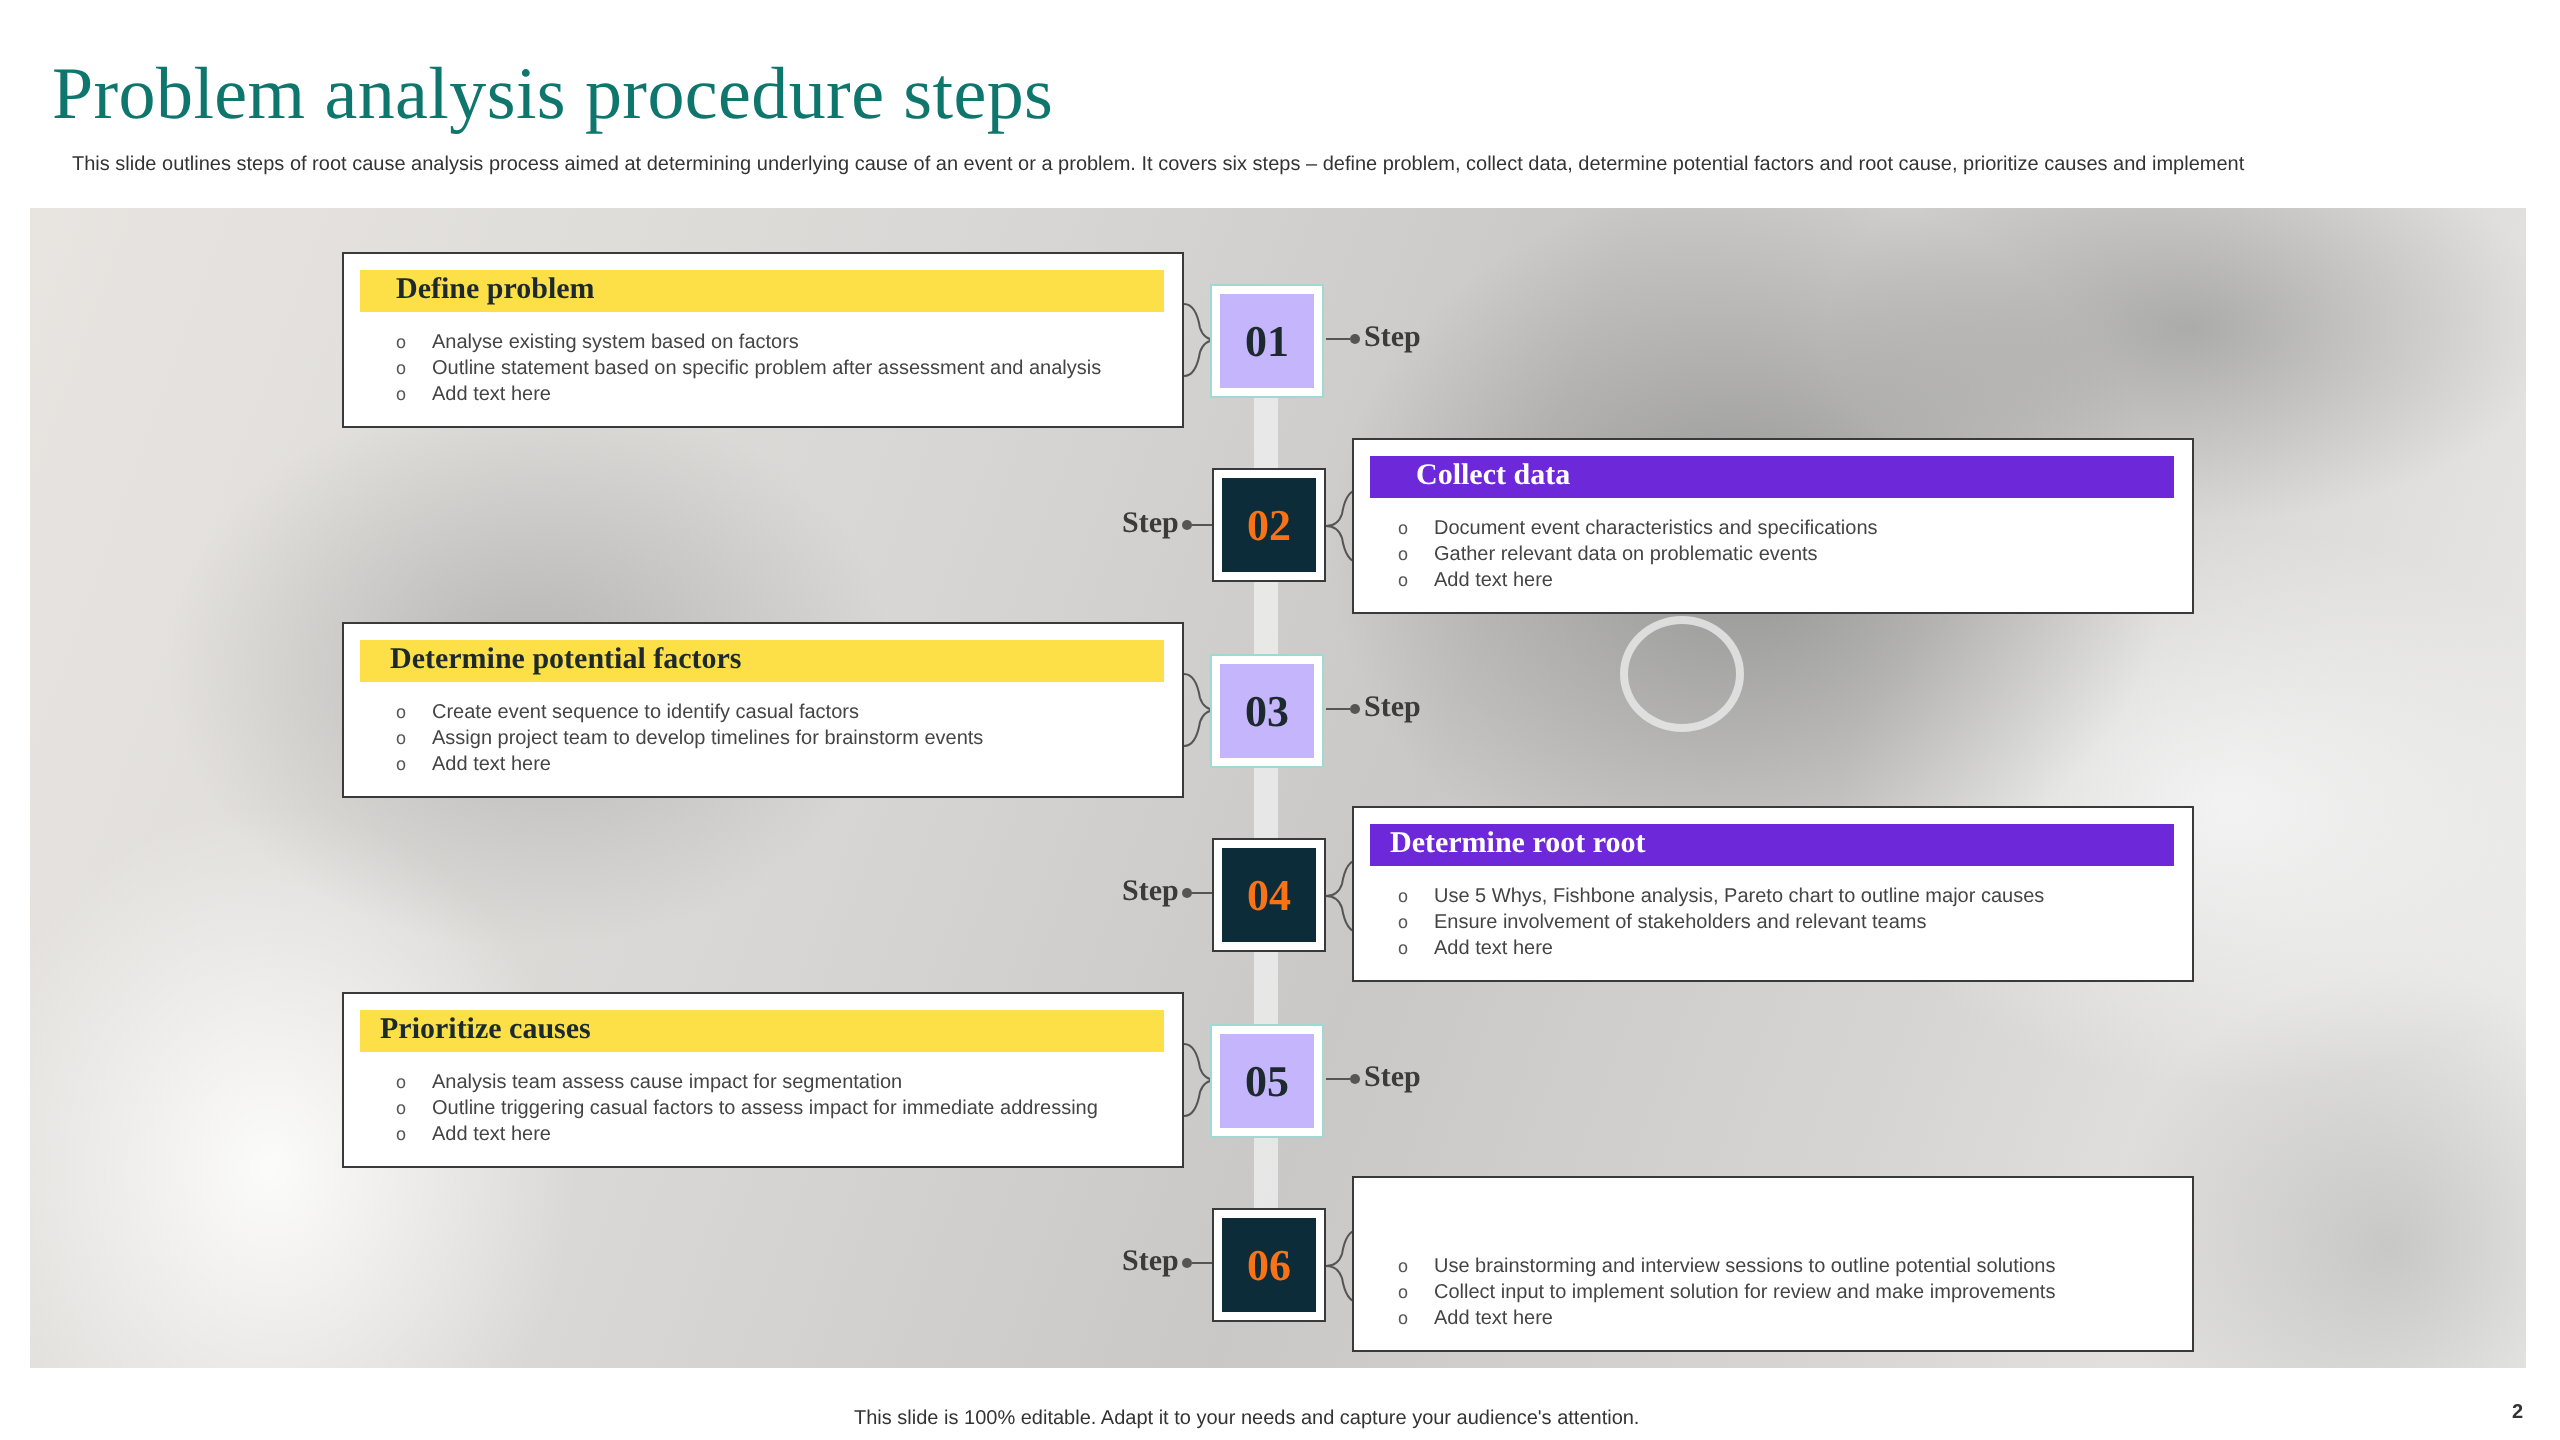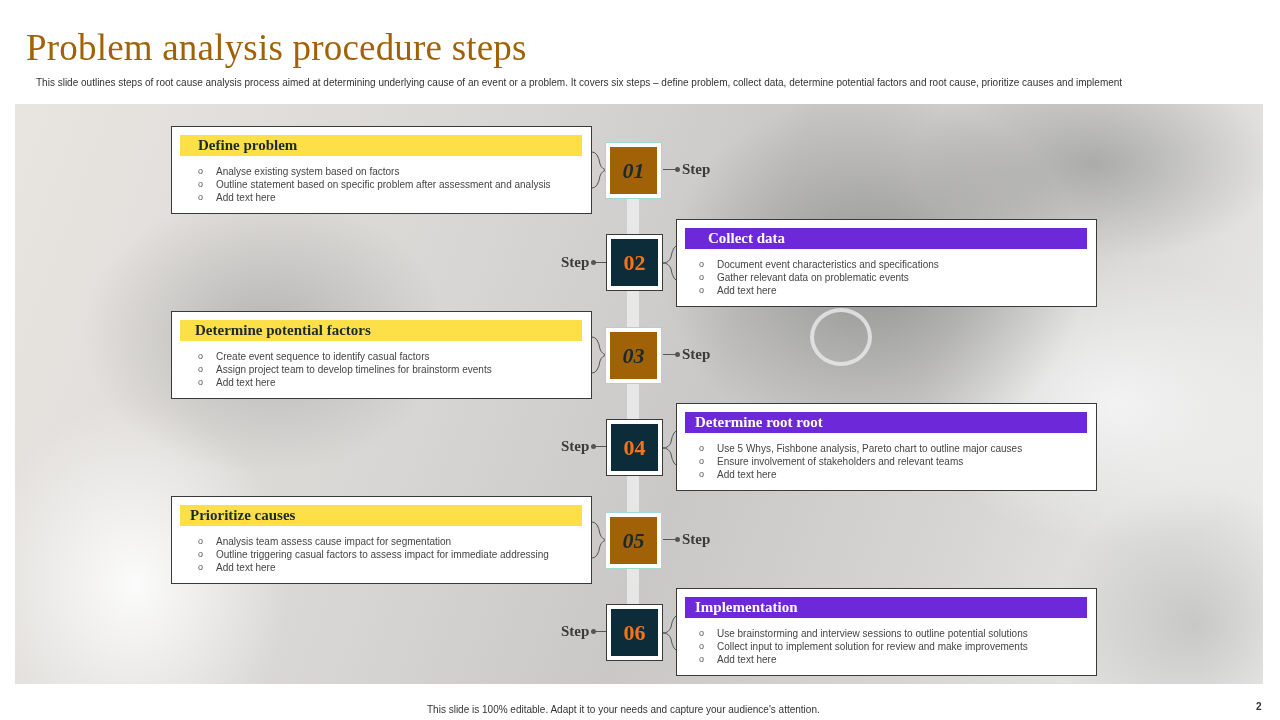--- a/index.html
+++ b/index.html
@@ -1,21 +1,21 @@
 <!DOCTYPE html>
 <html><head>
   <meta charset="utf-8">
   <style>
     * { box-sizing: border-box; margin: 0; padding: 0; }
     html, body { width: 1280px; height: 720px; overflow: hidden; background: #ffffff; }
     body { position: relative; font-family: "Liberation Sans", sans-serif; color: #333; }
 
     .title {
       position: absolute; left: 26px; top: 26px;
-      font-family: "Liberation Serif", serif; font-size: 37px; color: #a16207;
+      font-family: "Liberation Serif", serif; font-size: 37px; color: #0f766e;
       letter-spacing: 0.2px; line-height: 44px;
     }
     .subtitle {
       position: absolute; left: 36px; top: 77px; width: 1240px;
       font-size: 10px; color: #333; line-height: 12px; white-space: nowrap;
     }
 
     
     .photo {
       position: absolute; left: 15px; top: 104px; width: 1248px; height: 580px;
@@ -61,21 +61,21 @@
     .num {
       position: absolute; width: 57px; height: 57px; padding: 4px;
       border: 1px solid #3a3a3a; background: #fff;
     }
     .num.teal { border-color: #9fd9d2; }
     .num .inner {
       width: 100%; height: 100%;
       display: flex; align-items: center; justify-content: center;
       font-family: "Liberation Serif", serif; font-weight: bold; font-size: 22px;
     }
-    .num.teal .inner { background: #a16207; color: #1c2a2e; font-style: italic; }
+    .num.teal .inner { background: #c4b5fd; color: #1c2a2e; }
     .num.dark .inner { background: #0c2c39; color: #f97316; }
 
     
     .step {
       position: absolute; display: flex; align-items: center;
       font-family: "Liberation Serif", serif; font-weight: bold; font-size: 15px; color: #3b3b3b;
     }
     .step .conn { display: inline-block; width: 12px; height: 1px; background: #555; position: relative; }
     .step .dot { display: inline-block; width: 5px; height: 5px; border-radius: 50%; background: #555; }
     .step.right .conn { margin-right: 0; }
@@ -256,21 +256,20 @@
     <span class="dot"></span>
     <span class="conn"></span>
   </div>
 <div class="num dark" style="left:606px; top:604px;">
     <div class="inner">06</div>
   </div>
 <svg class="brace" style="left:663px; top:613px;" viewBox="0 0 16 40">
     <path d="M16 2 Q10 2 8 14 Q6 20 0 20 Q6 20 8 26 Q10 38 16 38" fill="none" stroke="#555" stroke-width="1"></path>
   </svg>
 <div class="card" style="left:676px; top:588px;">
-  <div class="head dark" style="padding-left:10px;">Implementation</div>
   <ul style="left:22px;">
     <li>
         <span class="bul">o</span>
         <span>Use brainstorming and interview sessions to outline potential  solutions</span>
       </li>
     <li>
         <span class="bul">o</span>
         <span>Collect  input to implement  solution  for review and make improvements</span>
       </li>
     <li>

